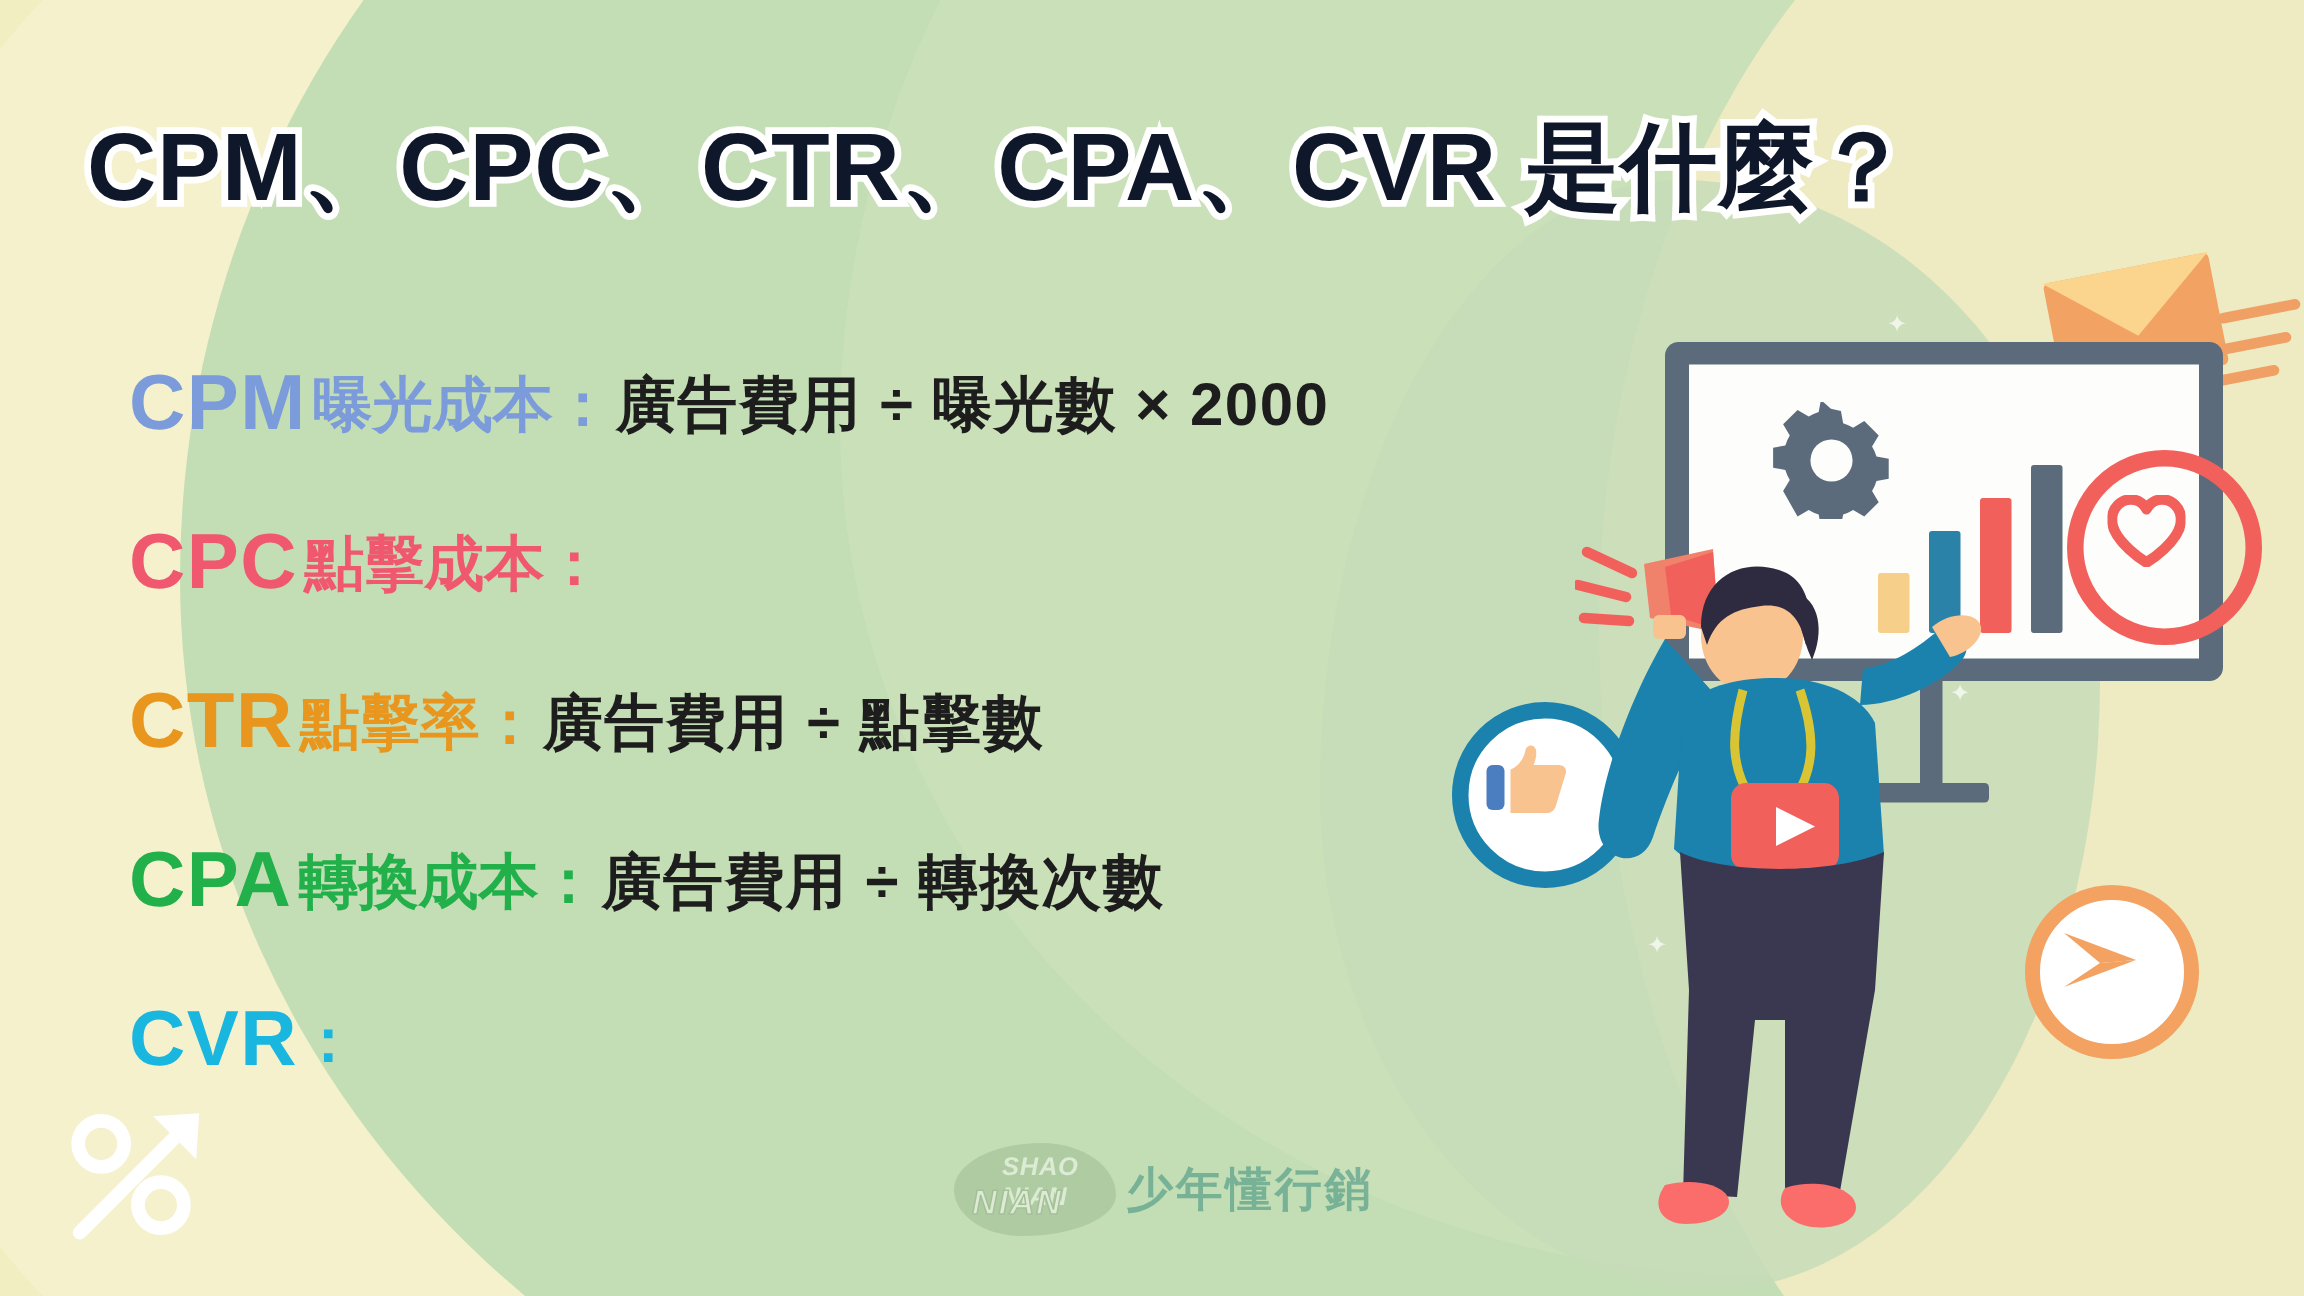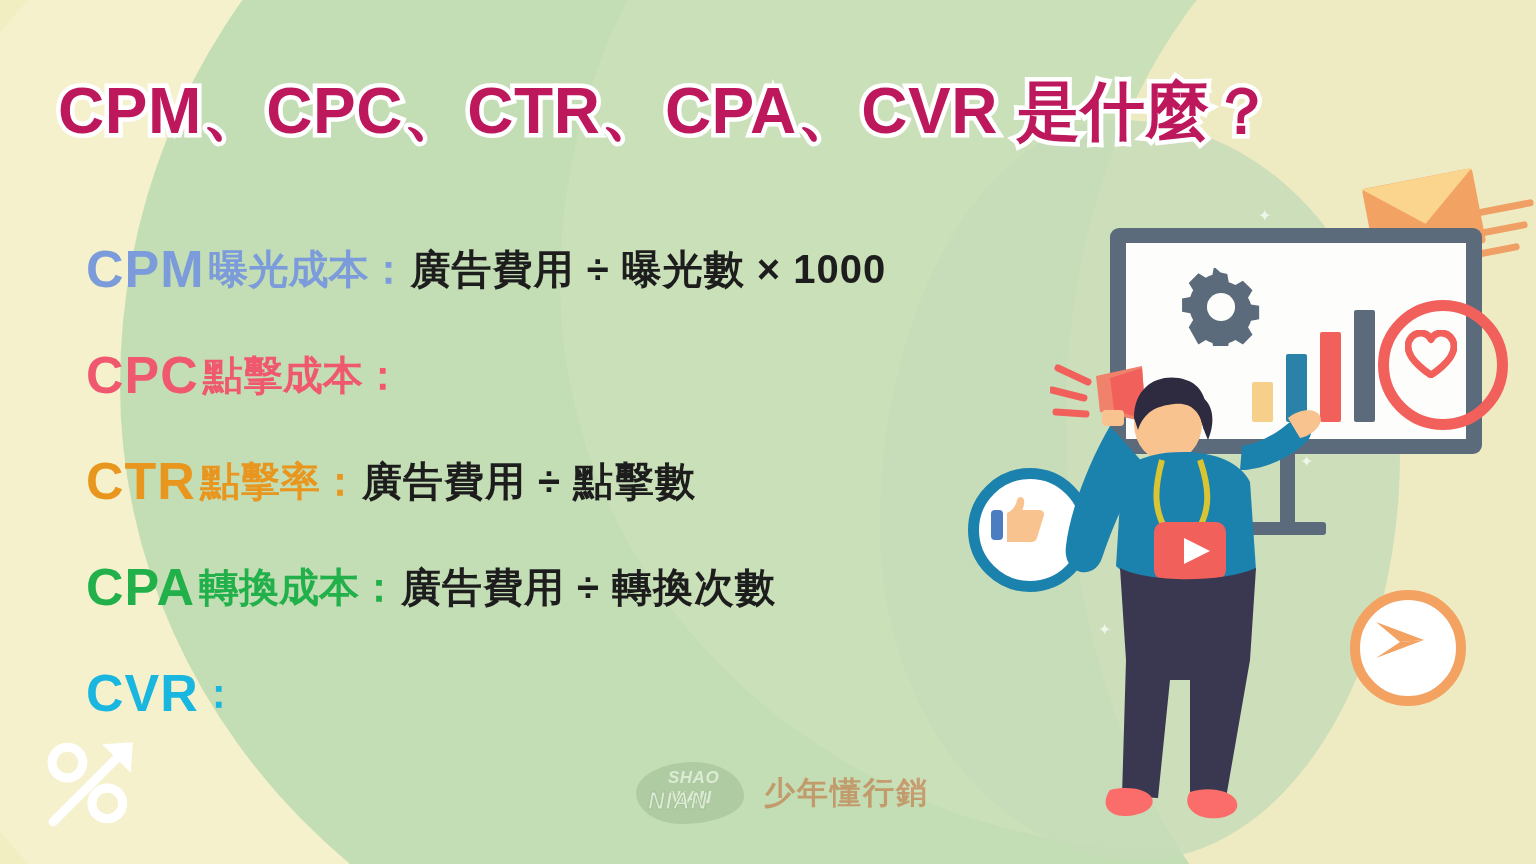--- a/index.html
+++ b/index.html
@@ -34,21 +34,21 @@
     position:absolute;left:880px;top:120px;width:520px;height:740px;
     background:#c7dcb8;border-radius:46% 54% 50% 50%/55% 45% 55% 45%;
     opacity:.85;
   }
   .sparkle{position:absolute;color:#ffffff;opacity:.7;font-size:16px;}
 
   
   .title{
     position:absolute;left:58px;top:68px;
     font-size:64px;font-weight:700;letter-spacing:.5px;
-    color:#be185d;white-space:nowrap;
+    color:#0f172a;white-space:nowrap;
     -webkit-text-stroke:9px #ffffff;
     paint-order:stroke fill;
     text-shadow:0 0 0 #fff;
   }
 
   
   .rows{position:absolute;left:86px;top:216px;width:1060px;}
   .row{height:106px;display:flex;align-items:center;white-space:nowrap;}
   .code{font-size:52px;font-weight:700;letter-spacing:1px;}
   .label{font-size:40px;font-weight:700;margin-left:4px;}
@@ -100,21 +100,21 @@
 
   
   .watermark{position:absolute;left:636px;top:762px;display:flex;align-items:center;opacity:.42;}
   .wm-blob{position:relative;width:108px;height:62px;}
   .wm-blob-shape{position:absolute;inset:0;background:#8ba983;
     border-radius:54% 46% 58% 42%/50% 56% 44% 50%;opacity:.85;}
   .wm-l1{position:absolute;left:8px;top:6px;font-size:17px;font-weight:700;
     font-style:italic;color:#ffffff;letter-spacing:.5px;margin-left:24px;}
   .wm-l2{position:absolute;left:12px;top:26px;font-size:23px;font-weight:700;
     font-style:italic;color:#ffffff;letter-spacing:1px;-webkit-text-stroke:1px #7d9a75;}
-  .wm-text{font-size:31px;font-weight:700;color:#c2410c;margin-left:20px;letter-spacing:2px;}
+  .wm-text{font-size:31px;font-weight:700;color:#0f766e;margin-left:7px;letter-spacing:2px;}
 </style>
 </head>
 <body>
 
 <div class="stage">
 
   <div class="bg-base"></div>
   <div class="bg-cream-left"></div>
   <div class="bg-green-main"></div>
   <div class="bg-green-soft"></div>
@@ -127,21 +127,21 @@
   <div class="sparkle" style="left:1300px;top:452px;">✦</div>
 
   <div class="title">CPM、CPC、CTR、CPA、CVR 是什麼？</div>
 
   <div class="rows">
 
     <div class="row">
       <span class="code" style="color:#7b9bdb">CPM</span>
       <span class="label" style="color:#7b9bdb">曝光成本</span>
       <span class="colon" style="color:#7b9bdb">：</span>
-      <span class="formula">廣告費用 ÷ 曝光數 × 1000</span>
+      <span class="formula">廣告費用 ÷ 曝光數 × 2000</span>
     </div>
 
     <div class="row">
       <span class="code" style="color:#f0586f">CPC</span>
       <span class="label" style="color:#f0586f">點擊成本</span>
       <span class="colon" style="color:#f0586f">：</span>
     </div>
 
     <div class="row">
       <span class="code" style="color:#e8961e">CTR</span>

